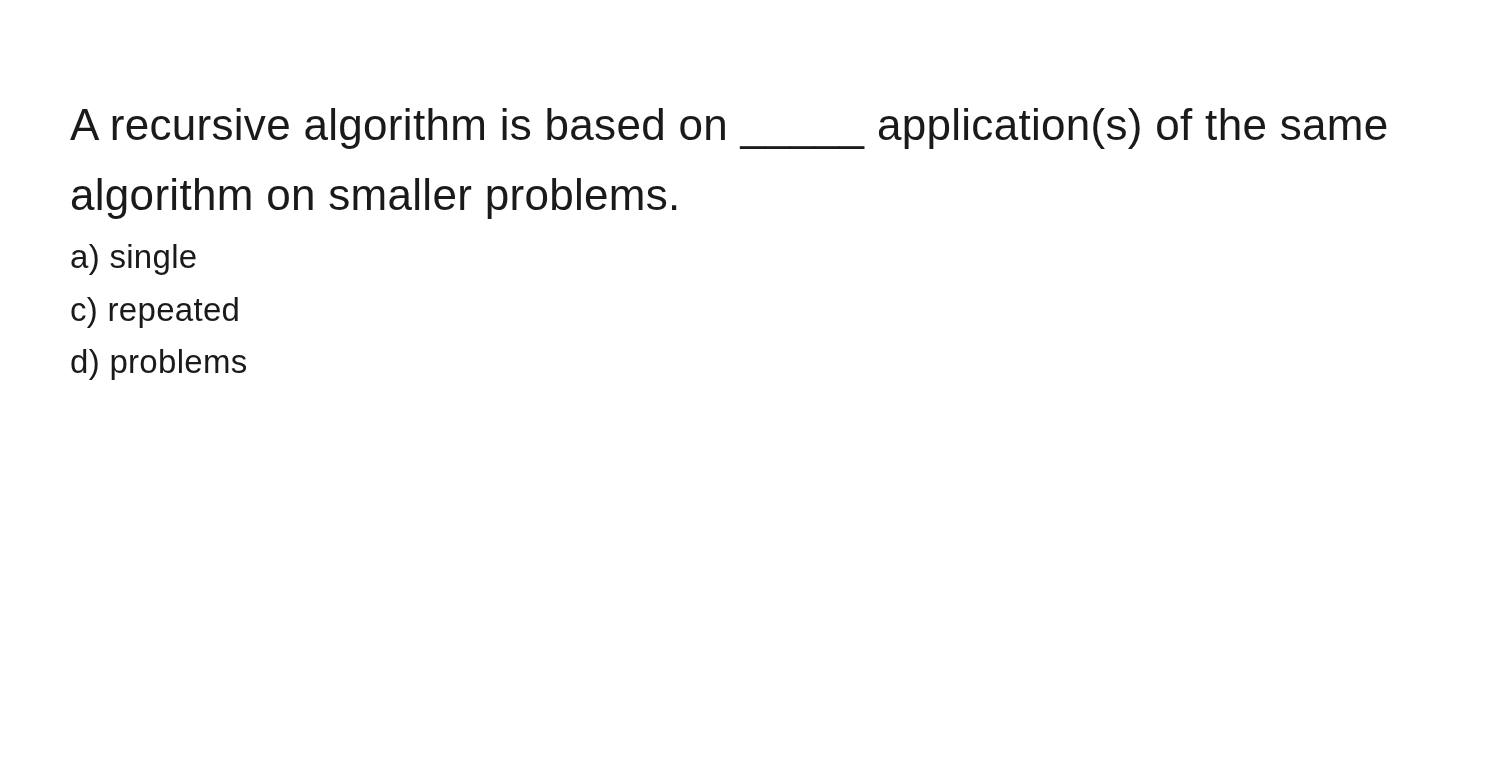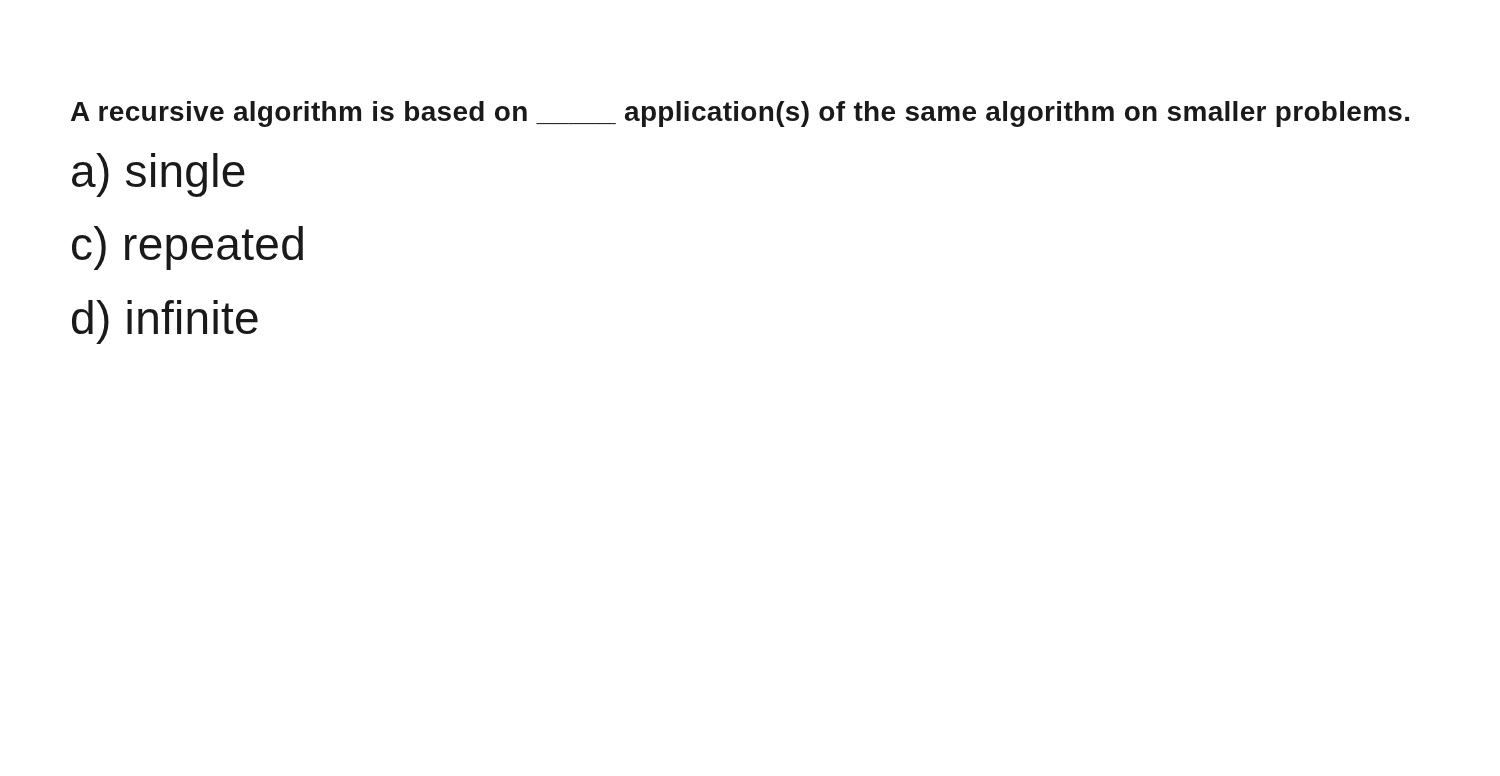--- a/index.html
+++ b/index.html
@@ -12,27 +12,27 @@
       height: 776px;
       background-color: #ffffff;
       font-family: -apple-system, BlinkMacSystemFont, "Segoe UI", Helvetica, Arial, sans-serif;
       color: #1a1a1a;
       padding: 90px 70px;
     }
     .question-container {
       width: 100%;
     }
     .question-text {
-      font-size: 28px;
+      font-size: 44px;
       line-height: 1.6;
-      font-weight: 700;
+      font-weight: 400;
       letter-spacing: 0.3px;
     }
     .option {
-      font-size: 46px;
+      font-size: 33px;
       line-height: 1.6;
       font-weight: 400;
       letter-spacing: 0.3px;
     }
     .option-label {
       display: inline;
     }
     .option-text {
       display: inline;
     }
@@ -48,15 +48,15 @@
     <span class="option-text">single</span>
   </p>
   <p class="option">
     <span class="option-label">c)</span>
     <span> </span>
     <span class="option-text">repeated</span>
   </p>
   <p class="option">
     <span class="option-label">d)</span>
     <span> </span>
-    <span class="option-text">infinite</span>
+    <span class="option-text">problems</span>
   </p>
 </div>
 
 </body></html>

